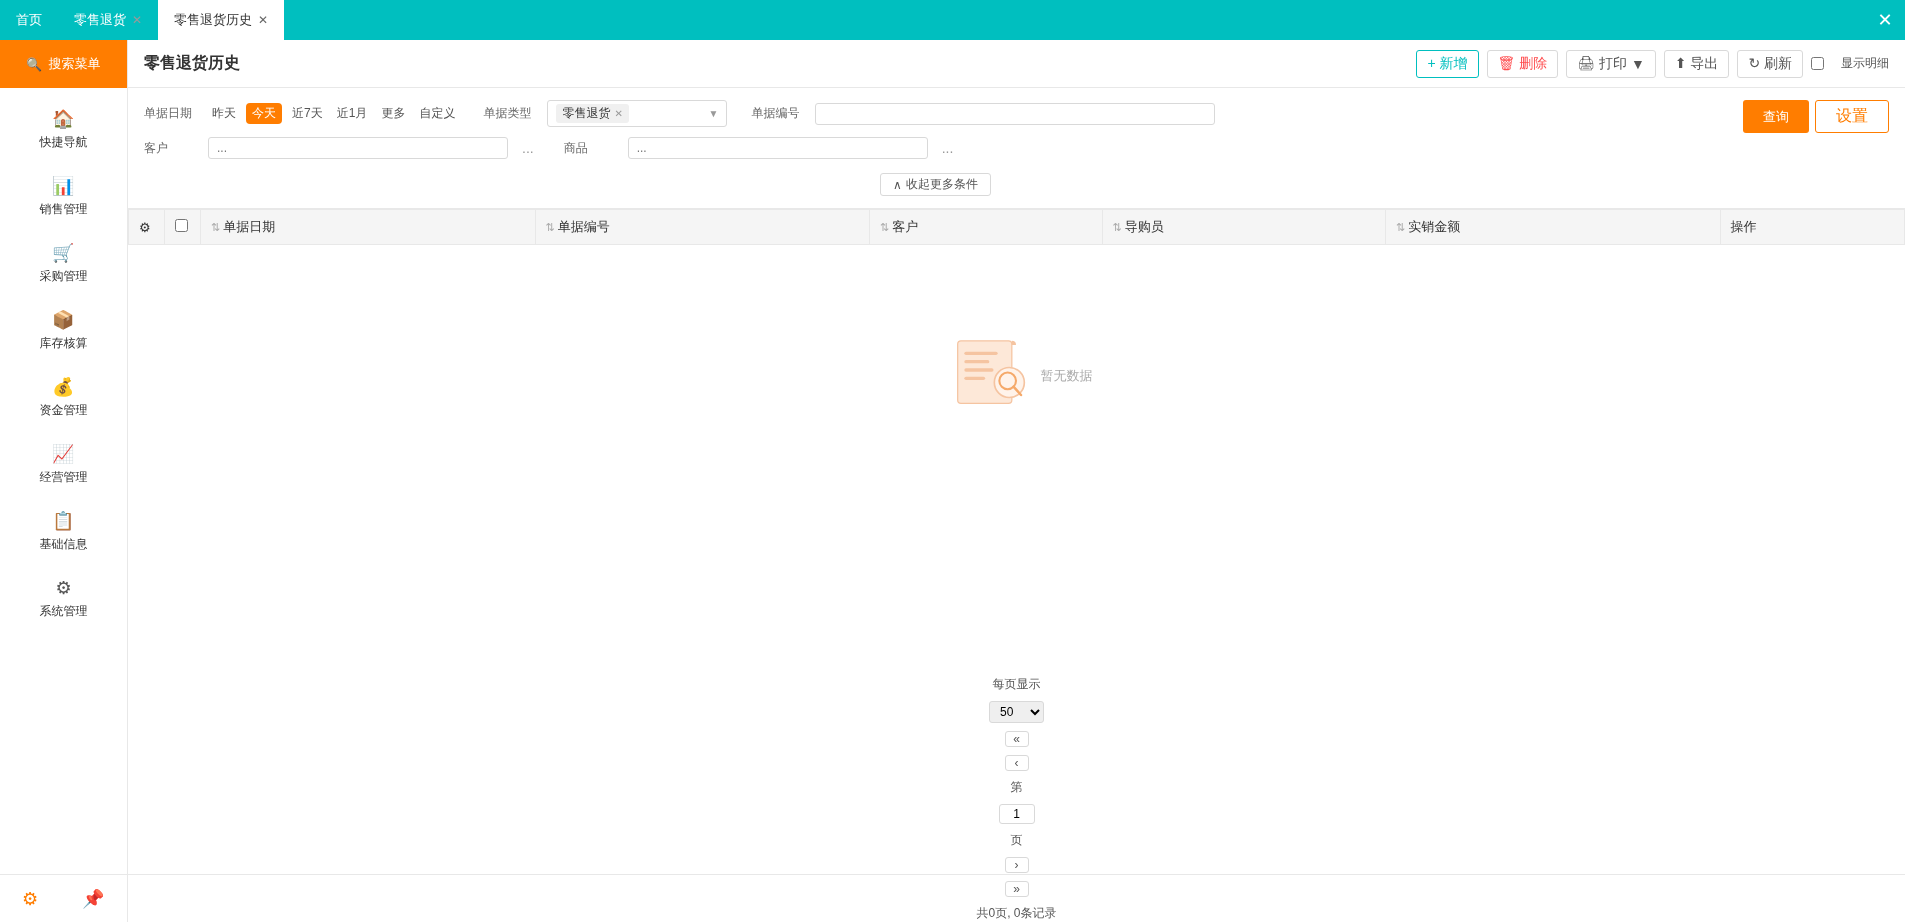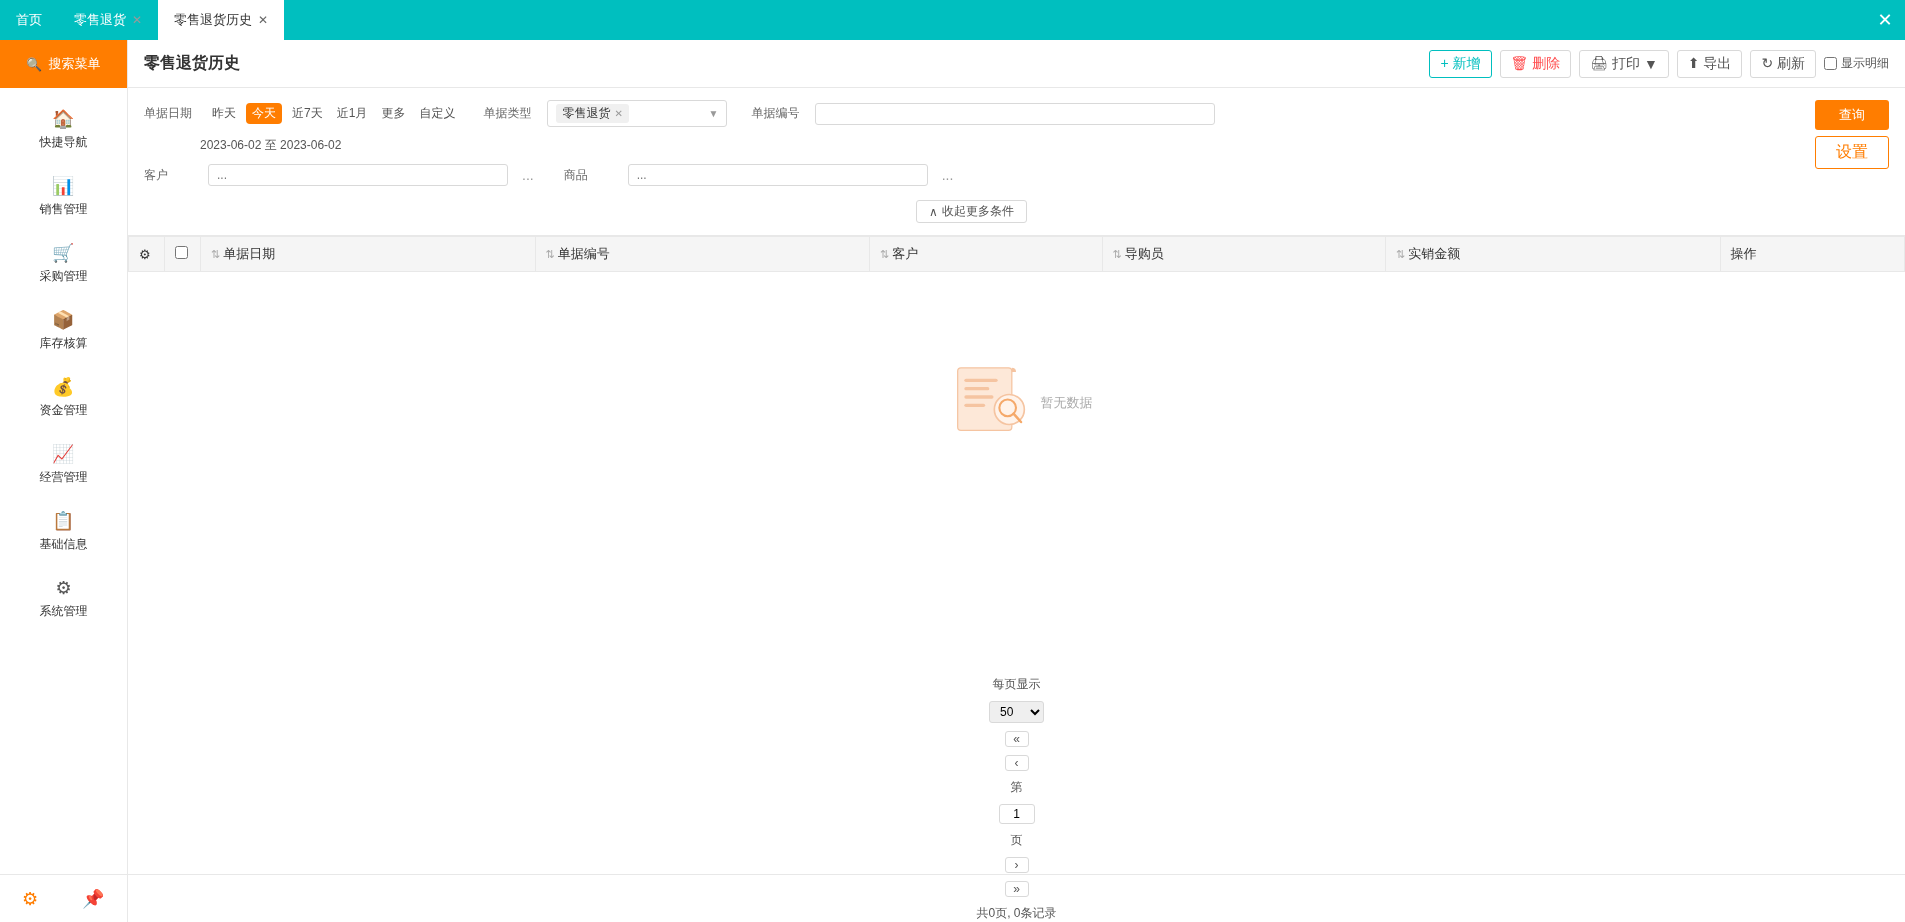--- a/index.html
+++ b/index.html
@@ -156,21 +156,21 @@
       border-radius: 3px;
       cursor: pointer;
       font-size: 14px;
       color: #555;
     }
     .action-btn.new-btn { color: #00bfbf; border-color: #00bfbf; }
     .action-btn.del-btn { color: #ff4d4f; }
     .checkbox-label {
       display: flex;
       align-items: center;
-      gap: 4px;
+      gap: 17px;
       font-size: 12px;
       color: #555;
       cursor: pointer;
     }
 
     
     .filter-area {
       background: #fff;
       padding: 12px 16px;
       border-bottom: 1px solid #e8e8e8;
@@ -280,21 +280,21 @@
       background: #fff;
       color: #ff7d00;
       border: 1px solid #ff7d00;
       border-radius: 3px;
       padding: 5px 20px;
       cursor: pointer;
       font-size: 16px;
     }
     .query-settings-col {
       display: flex;
-      flex-direction: column;
+      flex-direction: row;
       gap: 6px;
       margin-left: auto;
       padding-right: 0;
     }
 
     
     .table-container {
       flex: 1;
       background: #fff;
       overflow: auto;
@@ -539,23 +539,20 @@
                 <span class="filter-select-arrow">▼</span>
               </div>
             </div>
 
             <div class="filter-group">
               <span class="filter-label">单据编号</span>
               <input class="filter-input filter-input-wide" type="text" style="">
             </div>
           </div>
 
-          <div style="margin-bottom: 10px; margin-left: 56px;">
-            <span class="date-range-text">2023-06-02 至 2023-06-02</span>
-          </div>
 
           <div class="filter-row-inline">
             <div class="filter-group">
               <span class="filter-label">客户</span>
               <input class="filter-input" style="min-width: 300px;" type="text" placeholder="...">
               <span class="filter-dots">...</span>
             </div>
             <div class="filter-group">
               <span class="filter-label">商品</span>
               <input class="filter-input" style="min-width: 300px;" type="text" placeholder="...">

